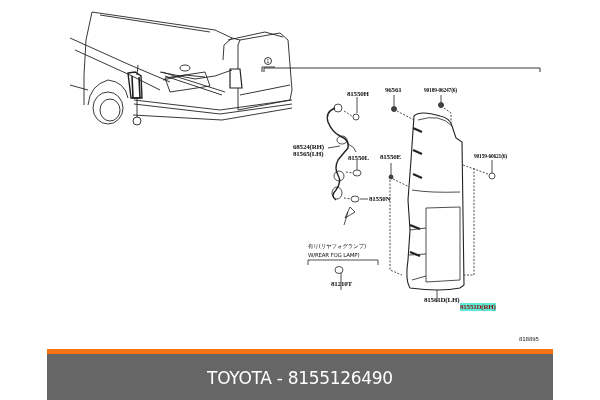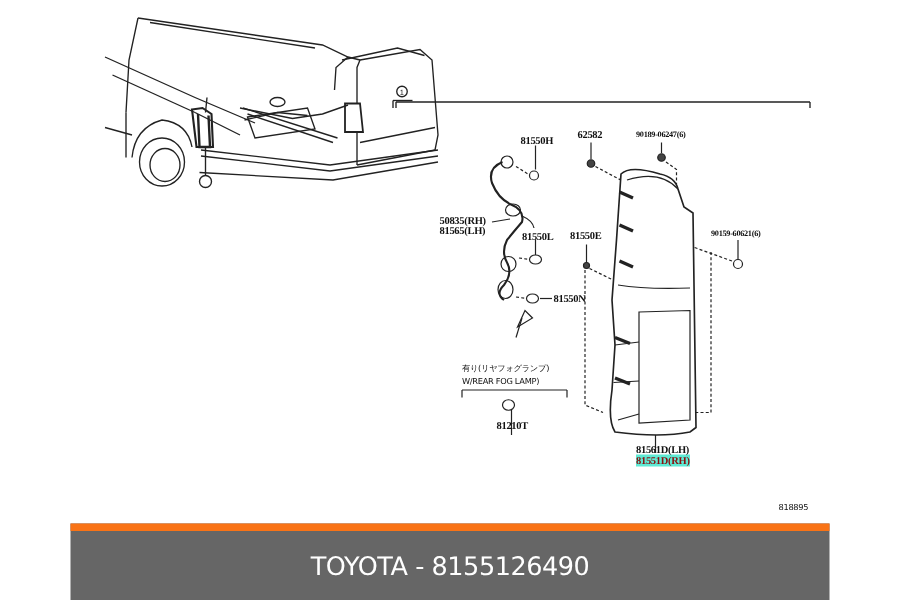--- a/index.html
+++ b/index.html
@@ -1,21 +1,21 @@
 <!DOCTYPE html>
 <html><head>
 <meta charset="utf-8">
 <style>
   html, body { margin: 0; padding: 0; }
   body { width: 600px; height: 400px; background: #ffffff; position: relative; overflow: hidden; font-family: "Liberation Sans", sans-serif; }
   .diagram { position: absolute; left: 0; top: 0; width: 600px; height: 345px; }
   .diagram svg { position: absolute; left: 0; top: 0; }
   .lbl { position: absolute; font-family: "Liberation Serif", serif; font-weight: bold; font-size: 7px; color: #111; white-space: nowrap; letter-spacing: -0.2px; line-height: 8px; text-align: center; }
   .lbl-small { font-size: 6px; font-weight: normal; font-family: "DejaVu Sans", sans-serif; }
-  .hl { background: #5eead4; color: #8a0f0f; }
+  .hl { background: #5eead4; color: #8a0f0f; margin-left: 36px; }
   .footer { position: absolute; left: 47px; top: 349px; width: 506px; height: 48px; background: #666666; border-top: 5px solid #f97316; display: flex; align-items: center; justify-content: center; }
   .footer-text { color: #ffffff; font-family: "DejaVu Sans", sans-serif; font-size: 17px; letter-spacing: -0.3px; display: flex; gap: 30px; }
 </style>
 </head>
 <body>
 
 <div class="diagram">
   <svg width="600" height="345" viewBox="0 0 600 345">
     <g fill="none" stroke="#222" stroke-width="0.9">
 
@@ -125,23 +125,23 @@
       <path d="M413 128 L422 132" stroke-width="2.2"></path>
       <path d="M413 150 L422 154" stroke-width="2.2"></path>
       <path d="M413 174 L422 178" stroke-width="2.2"></path>
       <path d="M410 225 L420 229" stroke-width="2.2"></path>
       <path d="M410 252 L420 256" stroke-width="2.2"></path>
       <line x1="437" y1="290" x2="437" y2="302"></line>
     </g>
   </svg>
 
   <span class="lbl" style="left:347px;top:90px;">81550H</span>
-  <span class="lbl" style="left:385px;top:86px;">62582</span>
+  <span class="lbl" style="left:385px;top:86px;">96561</span>
   <span class="lbl" style="left:424px;top:86px;font-size:5.5px;">90189-06247(6)</span>
-  <span class="lbl" style="left:293px;top:143px;">50835(RH)</span>
+  <span class="lbl" style="left:293px;top:143px;">68524(RH)</span>
   <span class="lbl" style="left:293px;top:150px;">81565(LH)</span>
   <span class="lbl" style="left:348px;top:154px;">81550L</span>
   <span class="lbl" style="left:380px;top:153px;">81550E</span>
   <span class="lbl" style="left:474px;top:152px;font-size:5.5px;">90159-60621(6)</span>
   <span class="lbl" style="left:369px;top:195px;">81550N</span>
   <span class="lbl lbl-small" style="left:308px;top:242px;font-size:5.5px;">有り(リヤフォグランプ)</span>
   <span class="lbl lbl-small" style="left:308px;top:251px;font-size:5.5px;">W/REAR FOG LAMP)</span>
   <span class="lbl" style="left:331px;top:280px;">81210T</span>
   <span class="lbl hl" style="left:424px;top:303px;">81551D(RH)</span>
   <span class="lbl" style="left:424px;top:296px;">81561D(LH)</span>

